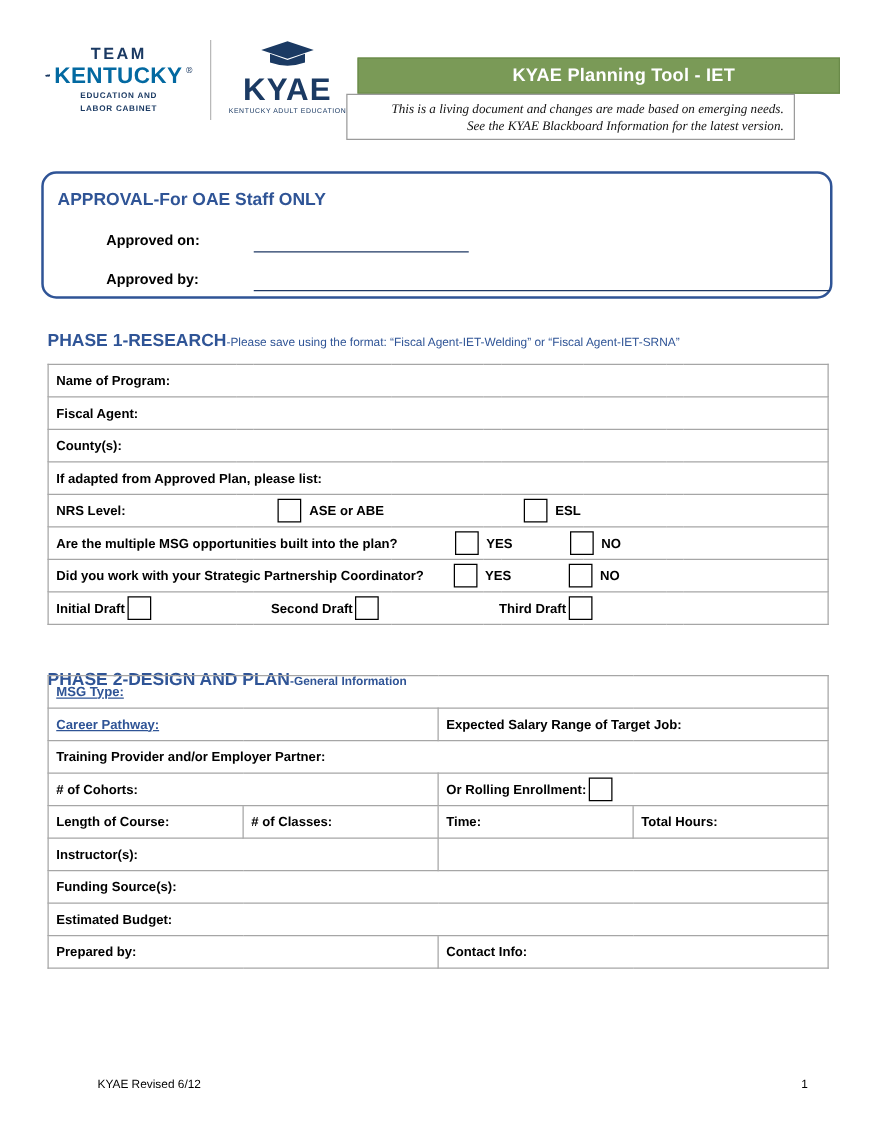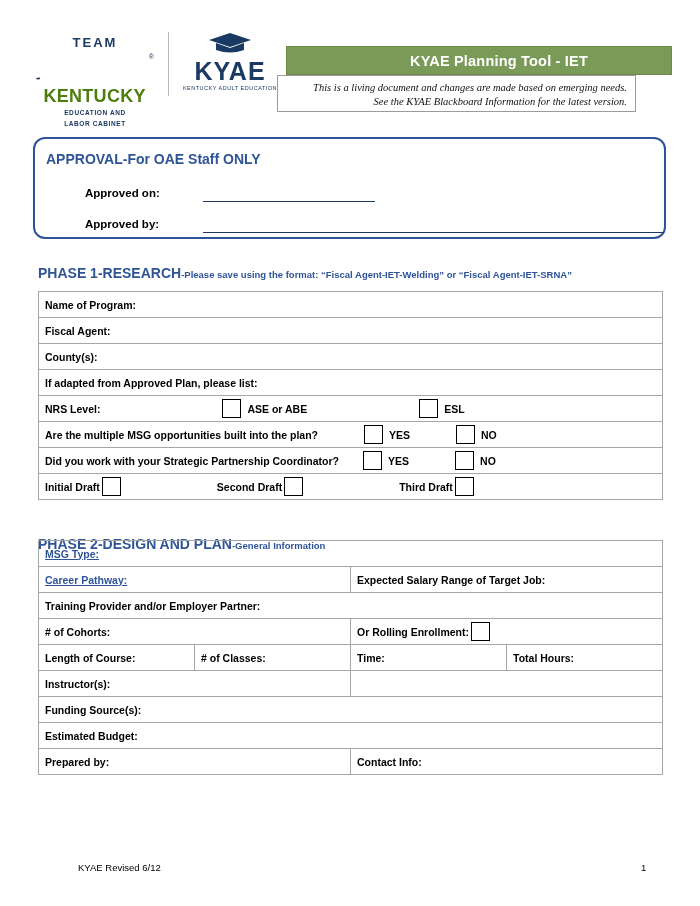--- a/index.html
+++ b/index.html
@@ -47,24 +47,23 @@
   }
   .logo-team .ky-row {
     display: flex;
     align-items: center;
     justify-content: center;
     gap: 3px;
   }
   .logo-team .ky-word {
     font-size: 18px;
     font-weight: bold;
-    color: #4d7c0f;
+    color: #0369a1;
     letter-spacing: 0.3px;
     line-height: 20px;
-    margin-top: 36px;
   }
   .logo-team .ky-shape {
     width: 22px;
     height: 13px;
   }
   .logo-team .sub1 {
     font-size: 6.5px;
     color: #1b3a63;
     letter-spacing: 0.6px;
     line-height: 9px;
@@ -179,21 +178,21 @@
   .phase-head {
     position: absolute;
     color: #2f5496;
     font-weight: bold;
   }
   .phase-head .big {
     font-size: 14px;
   }
   .phase-head .small {
     font-size: 9.5px;
-    font-weight: bold;
+    font-weight: normal;
   }
   .phase-head .small-italic {
     font-size: 9.5px;
     font-weight: bold;
   }
 
   
   table.form {
     position: absolute;
     border-collapse: collapse;

